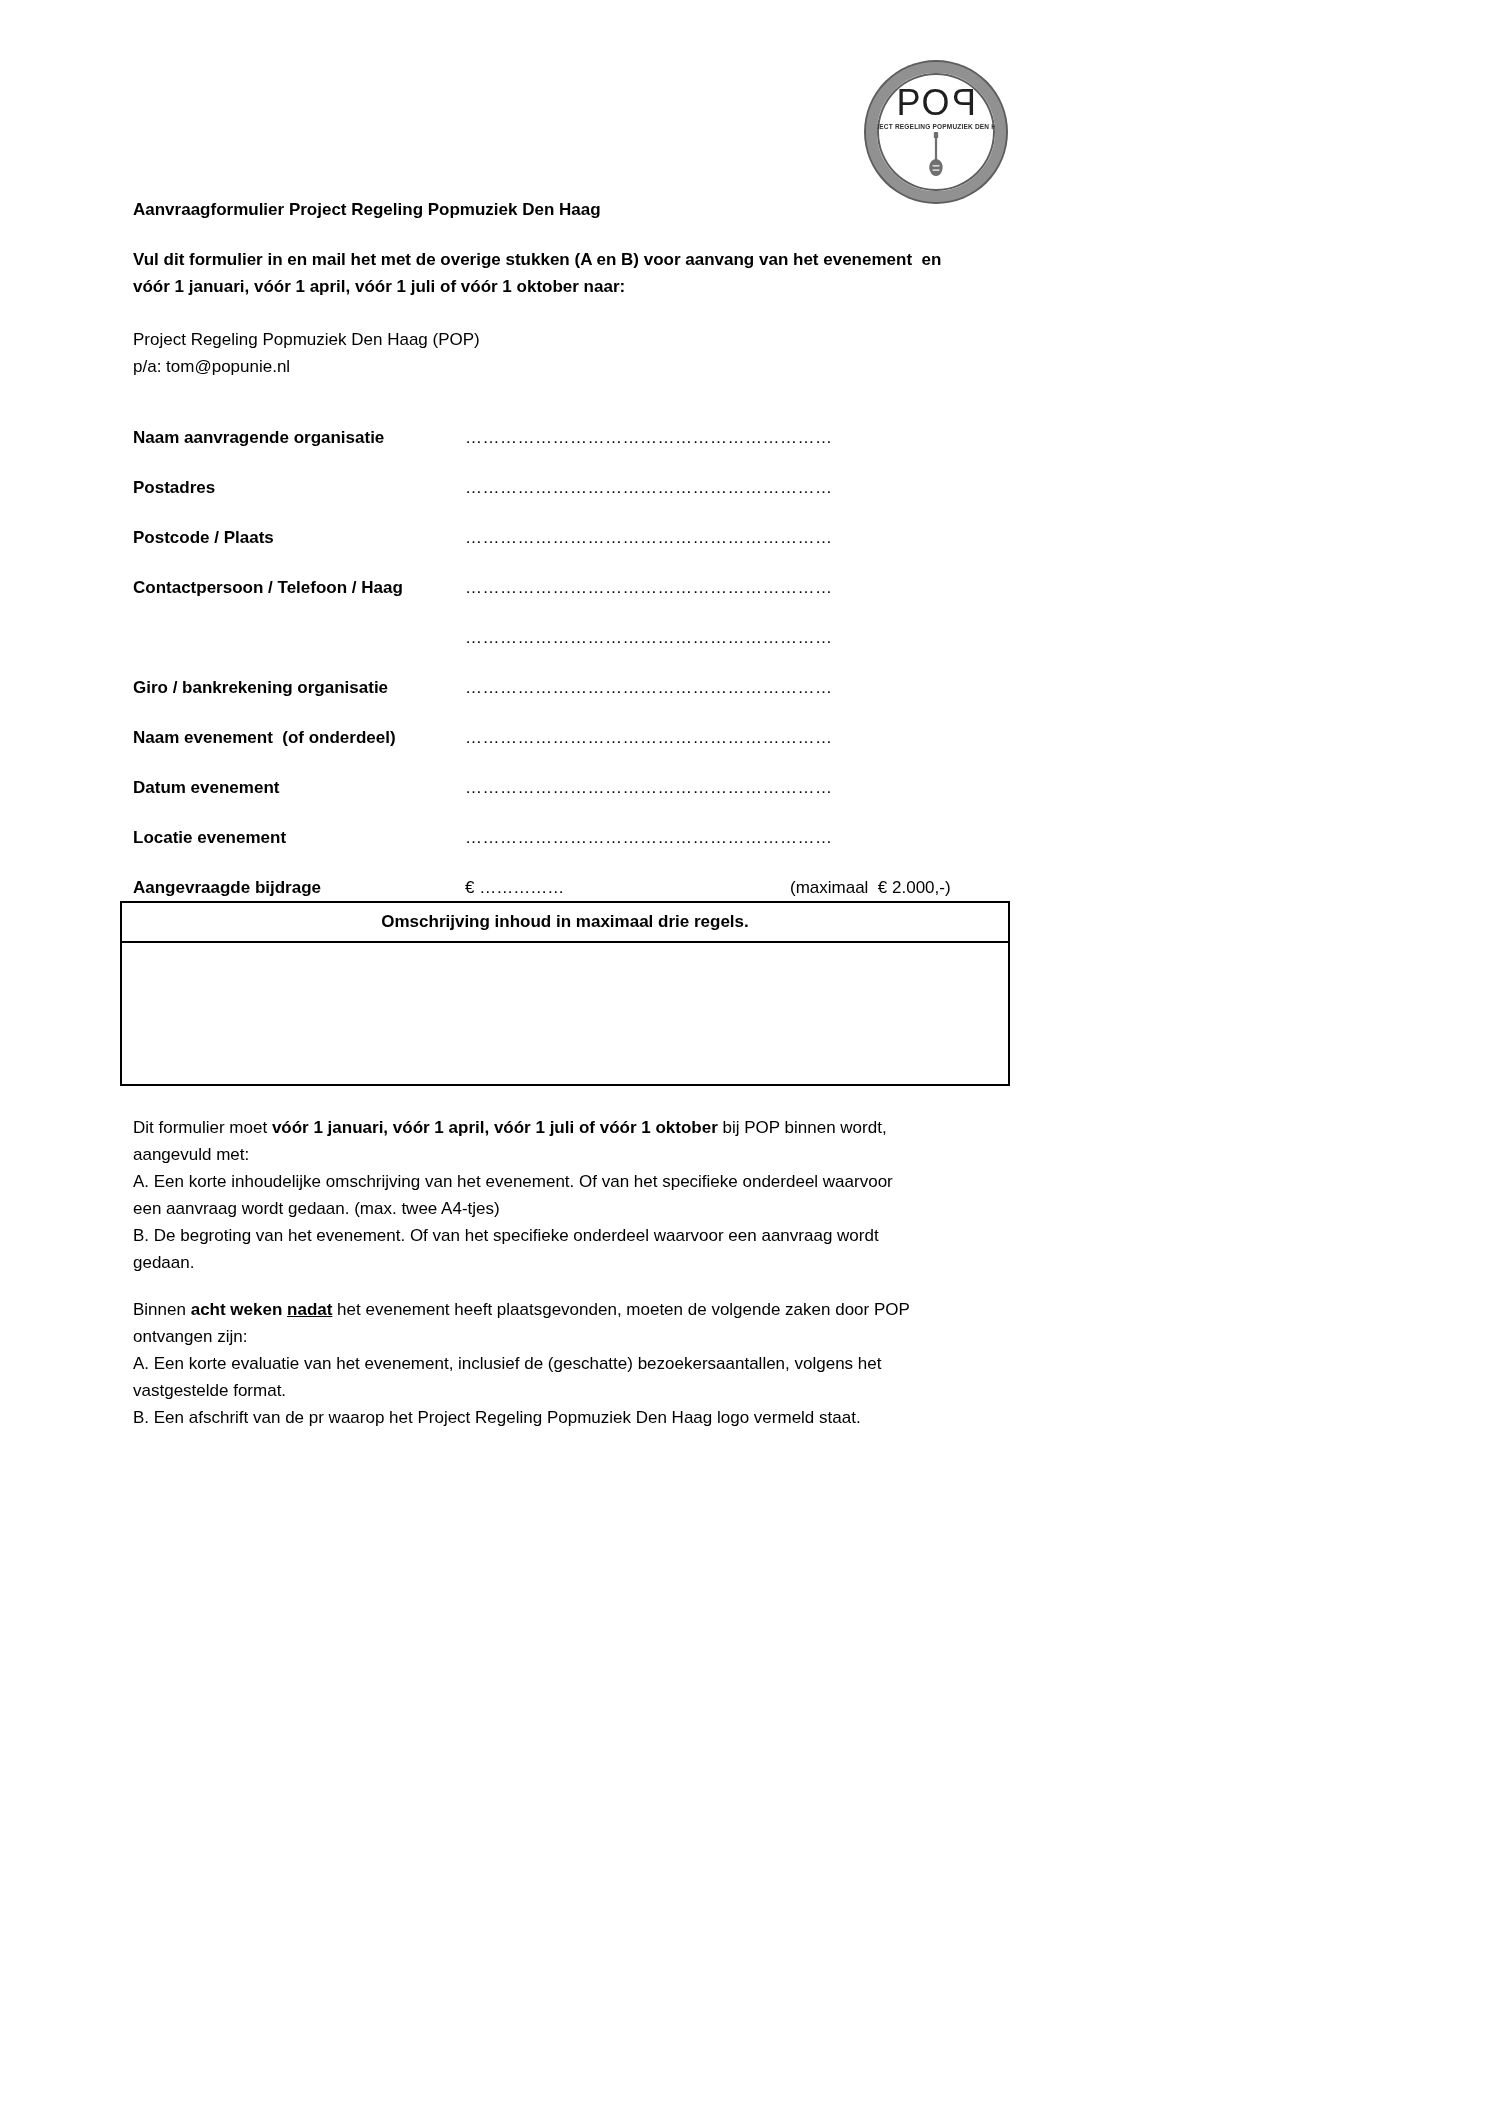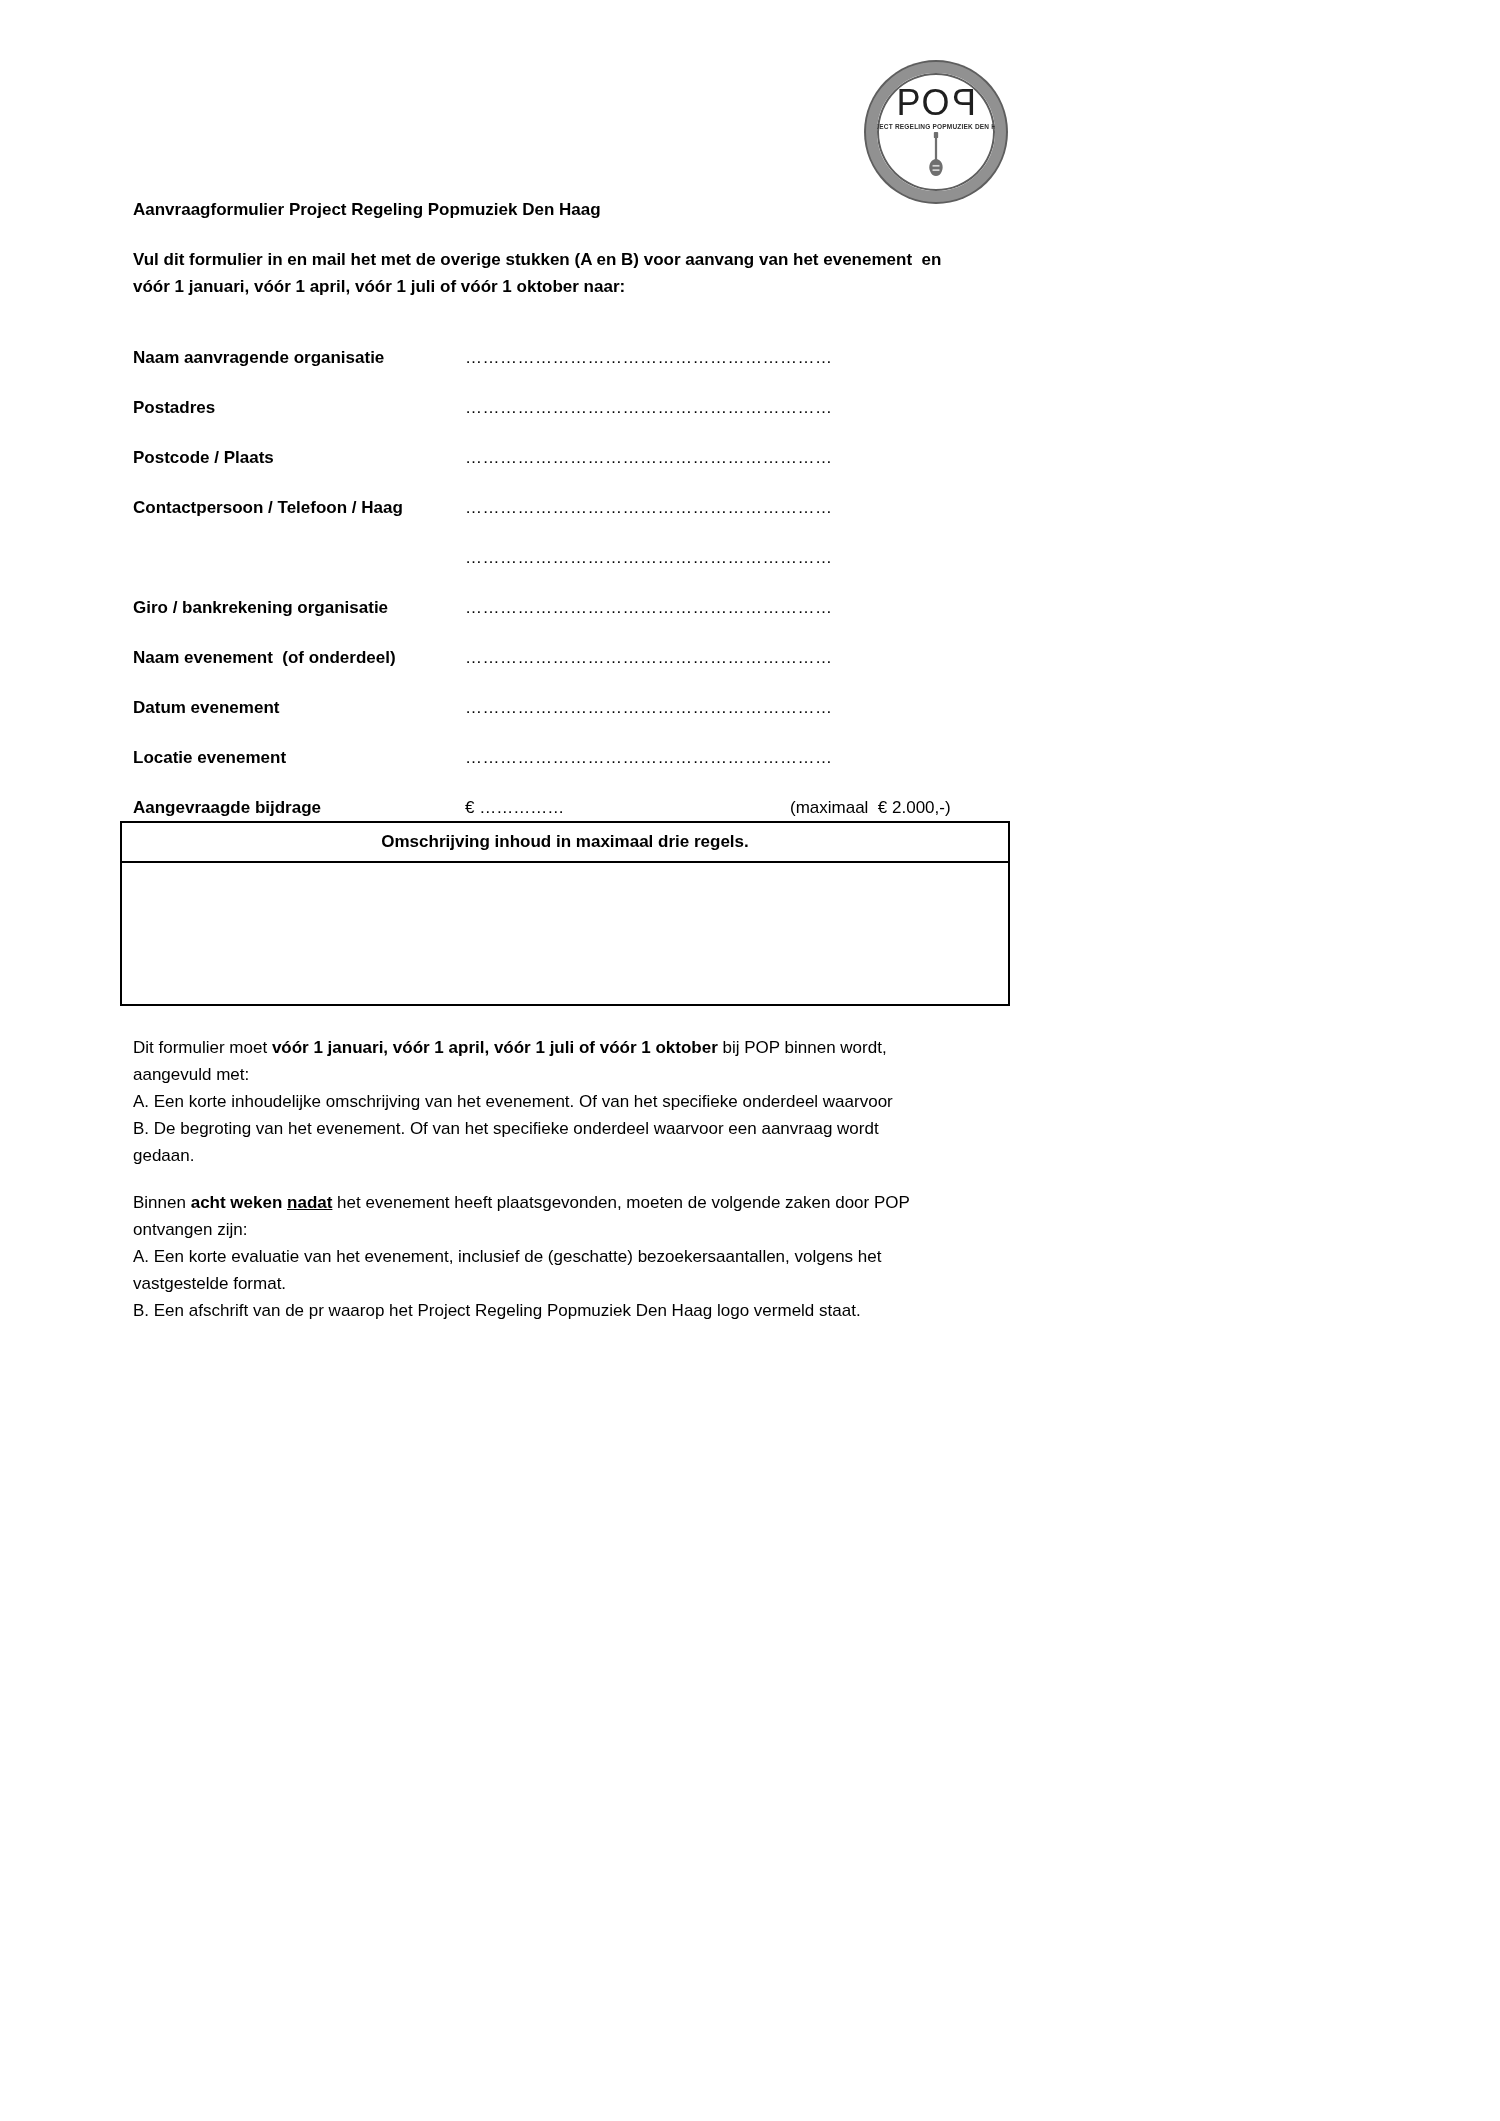--- a/index.html
+++ b/index.html
@@ -108,20 +108,24 @@
 
   <div class="content">
 
     <div class="doc-title line">Aanvraagformulier Project Regeling Popmuziek Den Haag</div>
 
     <div class="intro">
       <div class="line">Vul dit formulier in en mail het met de overige stukken (A en B) voor aanvang van het evenement  en</div>
       <div class="line">vóór 1 januari, vóór 1 april, vóór 1 juli of vóór 1 oktober naar:</div>
     </div>
 
+    <div class="address">
+      <div class="line">Project Regeling Popmuziek Den Haag (POP)</div>
+      <div class="line">p/a: tom@popunie.nl</div>
+    </div>
 
     <div class="fields">
 
       <div class="field-row">
         <div class="field-label">Naam aanvragende organisatie</div>
         <div class="field-dots">……………………………………………………………………………………………………………………………………………………………………………………………………………………………………………………………………………………………………………………………………………………………………………………………….</div>
       </div>
 
       <div class="field-row">
         <div class="field-label">Postadres</div>
@@ -173,20 +177,21 @@
 
     <div class="desc-box">
       <div class="desc-box-header">Omschrijving inhoud in maximaal drie regels.</div>
       <div class="desc-box-body"></div>
     </div>
 
     <div class="notes-p1">
       <div class="line"><span>Dit formulier moet </span><span class="b">vóór 1 januari, vóór 1 april, vóór 1 juli of vóór 1 oktober</span><span> bij POP binnen wordt,</span></div>
       <div class="line">aangevuld met:</div>
       <div class="line">A. Een korte inhoudelijke omschrijving van het evenement. Of van het specifieke onderdeel waarvoor</div>
+      <div class="line">een aanvraag wordt gedaan. (max. twee A4-tjes)</div>
       <div class="line">B. De begroting van het evenement. Of van het specifieke onderdeel waarvoor een aanvraag wordt</div>
       <div class="line">gedaan.</div>
     </div>
 
     <div class="notes-p2">
       <div class="line"><span>Binnen </span><span class="b">acht weken </span><span class="b u">nadat</span><span> het evenement heeft plaatsgevonden, moeten de volgende zaken door POP</span></div>
       <div class="line">ontvangen zijn:</div>
       <div class="line">A. Een korte evaluatie van het evenement, inclusief de (geschatte) bezoekersaantallen, volgens het</div>
       <div class="line">vastgestelde format.</div>
       <div class="line">B. Een afschrift van de pr waarop het Project Regeling Popmuziek Den Haag logo vermeld staat.</div>

